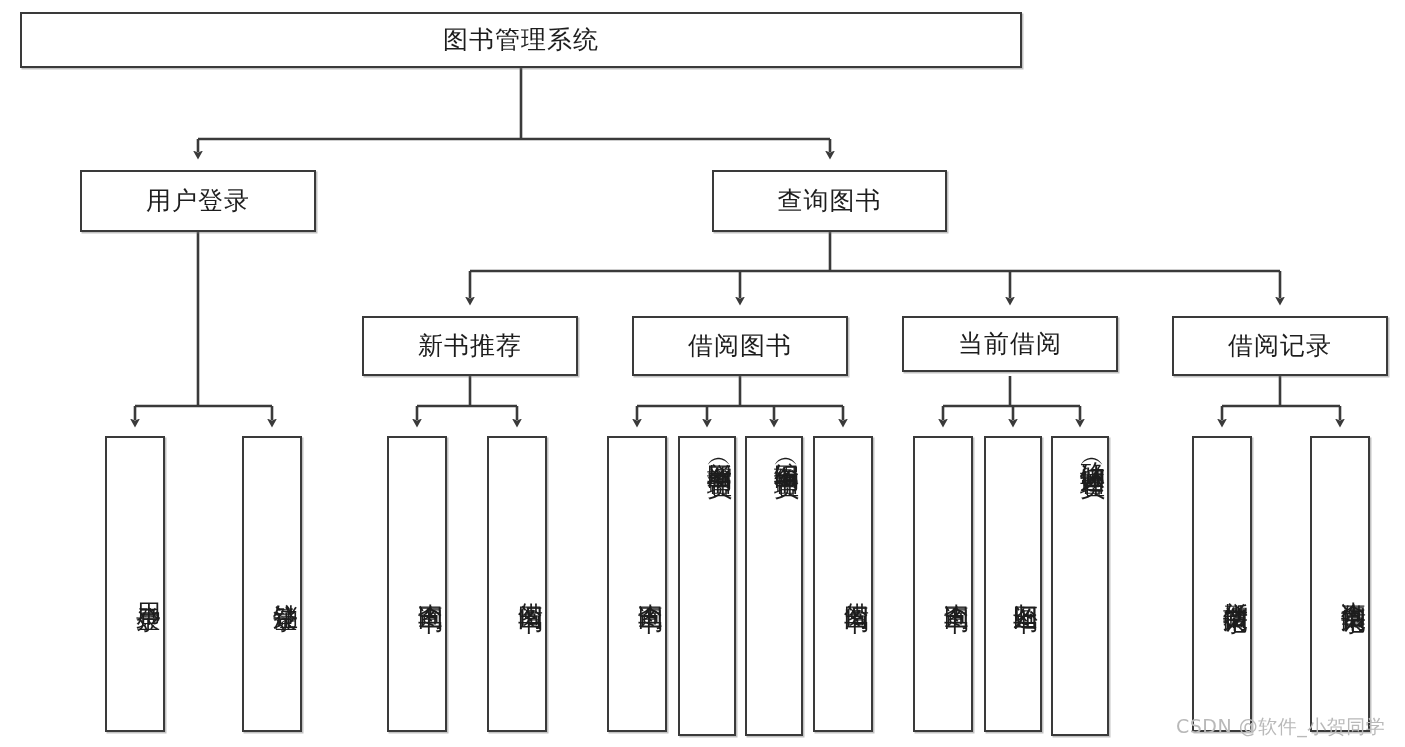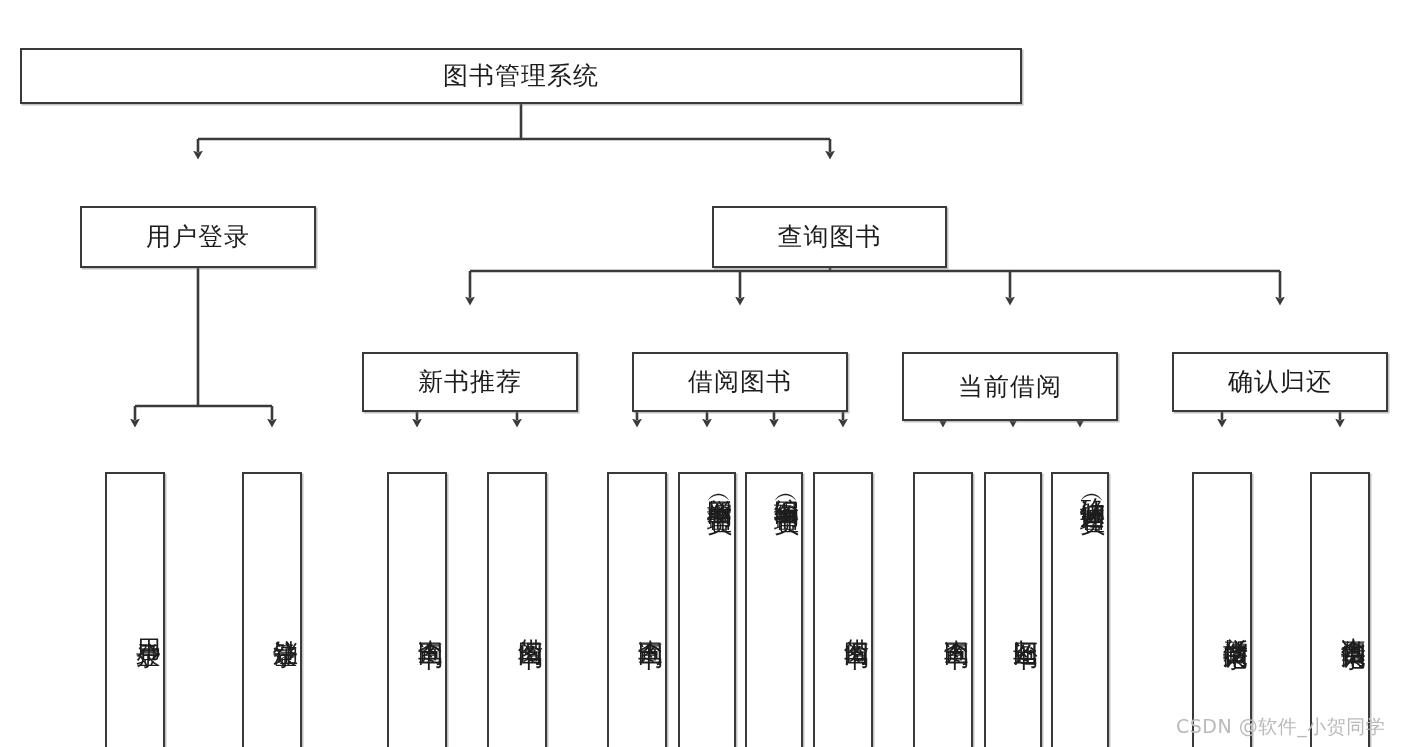--- a/index.html
+++ b/index.html
@@ -29,21 +29,20 @@
   .node {
     position: absolute;
     box-sizing: border-box;
     border: 2.5px solid #3a3a3a;
     background: #ffffff;
     display: flex;
     align-items: center;
     justify-content: center;
     color: #1d1d1d;
     box-shadow: 1.5px 1.5px 0 rgba(120,120,120,0.45);
-    margin-top: 36px;
   }
   .node-h {
     font-size: 25px;
     letter-spacing: 1px;
     line-height: 1.1;
     white-space: nowrap;
   }
   .node-root {
     font-size: 25px;
   }
@@ -125,22 +124,22 @@
     </g>
   </svg>
 
   <div class="node node-h node-root" style="left: 20px; top: 12px; width: 1002px; height: 56px;">图书管理系统</div>
 
   <div class="node node-h" style="left: 80px; top: 170px; width: 236px; height: 62px;">用户登录</div>
   <div class="node node-h" style="left: 712px; top: 170px; width: 235px; height: 62px;">查询图书</div>
 
   <div class="node node-h" style="left: 362px; top: 316px; width: 216px; height: 60px;">新书推荐</div>
   <div class="node node-h" style="left: 632px; top: 316px; width: 216px; height: 60px;">借阅图书</div>
-  <div class="node node-h" style="left: 902px; top: 316px; width: 216px; height: 69px;">当前借阅</div>
-  <div class="node node-h" style="left: 1172px; top: 316px; width: 216px; height: 60px;">确认归还</div>
+  <div class="node node-h" style="left: 902px; top: 316px; width: 216px; height: 56px;">当前借阅</div>
+  <div class="node node-h" style="left: 1172px; top: 316px; width: 216px; height: 60px;">借阅记录</div>
 
   <div class="node node-v" style="left: 105px; top: 436px; width: 60px; height: 296px;">用户登录</div>
   <div class="node node-v" style="left: 242px; top: 436px; width: 60px; height: 296px;">注销登录</div>
   <div class="node node-v" style="left: 387px; top: 436px; width: 60px; height: 296px;">查询图书</div>
   <div class="node node-v" style="left: 487px; top: 436px; width: 60px; height: 296px;">借阅图书</div>
   <div class="node node-v" style="left: 607px; top: 436px; width: 60px; height: 296px;">查询图书</div>
   <div class="node node-v tall-text" style="left: 678px; top: 436px; width: 58px; height: 300px;">新增图书（管理员）</div>
   <div class="node node-v tall-text" style="left: 745px; top: 436px; width: 58px; height: 300px;">编辑图书（管理员）</div>
   <div class="node node-v" style="left: 813px; top: 436px; width: 60px; height: 296px;">借阅图书</div>
   <div class="node node-v" style="left: 913px; top: 436px; width: 60px; height: 296px;">查询图书</div>

